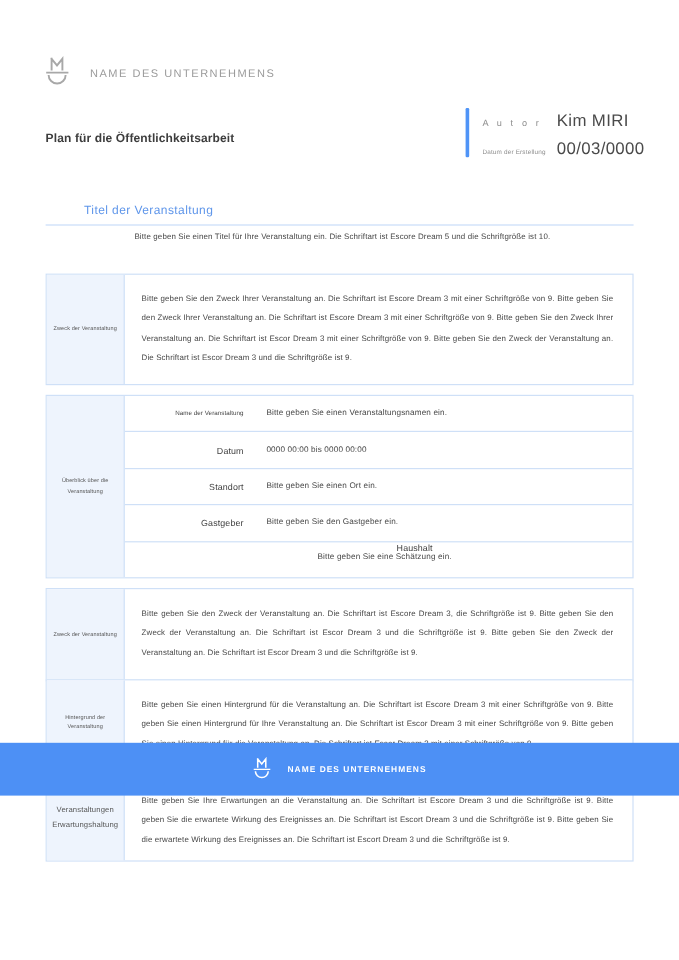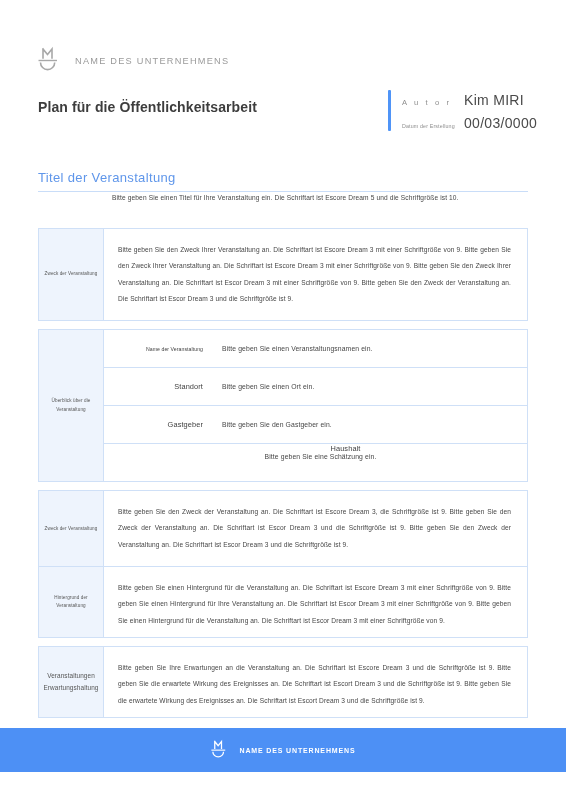--- a/index.html
+++ b/index.html
@@ -12,21 +12,21 @@
     background: #ffffff;
     font-family: "Liberation Sans", sans-serif;
     color: #3f3f3f;
     overflow: hidden;
     position: relative;
   }
 
   .page {
     position: relative;
     width: 566px;
-    height: 772px;
+    height: 663px;
     box-sizing: border-box;
   }
 
   
   .header {
     position: absolute;
     left: 38px;
     top: 44px;
     width: 490px;
   }
@@ -42,22 +42,22 @@
     flex: 0 0 auto;
   }
   .brand-name {
     font-size: 9.2px;
     letter-spacing: 1.25px;
     color: #9a9a9a;
     font-weight: 400;
     white-space: nowrap;
   }
   .doc-title {
-    margin-top: 21px;
-    font-size: 14px;
+    margin-top: 32px;
+    font-size: 10px;
     font-weight: bold;
     color: #3d3d3d;
     letter-spacing: 0.1px;
   }
 
   
   .meta {
     position: absolute;
     left: 388px;
     top: 90px;
@@ -100,24 +100,25 @@
   }
 
   
   .section-head {
     position: absolute;
     left: 38px;
     top: 170px;
     width: 490px;
   }
   .section-head-text {
-    font-size: 13px;
+    font-size: 10px;
     color: #5f96ea;
     letter-spacing: 0.35px;
     padding-bottom: 6px;
+    margin-left: 32px;
   }
   .section-head-rule {
     height: 1px;
     background: #c9ddf8;
     width: 100%;
   }
 
   
   .intro-line {
     position: absolute;
@@ -286,20 +287,24 @@
   <div class="block" id="block-overview">
     <div class="block-label">
       <span class="block-label-text">Überblick über die Veranstaltung</span>
     </div>
     <div class="ov-table">
       <div class="ov-row">
         <div class="ov-key small">Name der Veranstaltung</div>
         <div class="ov-val">Bitte geben Sie einen Veranstaltungsnamen ein.</div>
       </div>
       <div class="ov-row">
+        <div class="ov-key normal">Datum</div>
+        <div class="ov-val">0000 00:00 bis 0000 00:00</div>
+      </div>
+      <div class="ov-row">
         <div class="ov-key normal">Standort</div>
         <div class="ov-val">Bitte geben Sie einen Ort ein.</div>
       </div>
       <div class="ov-row">
         <div class="ov-key normal">Gastgeber</div>
         <div class="ov-val">Bitte geben Sie den Gastgeber ein.</div>
       </div>
       <div class="ov-row">
         <div class="ov-key normal">Haushalt</div>
         <div class="ov-val">Bitte geben Sie eine Schätzung ein.</div>

